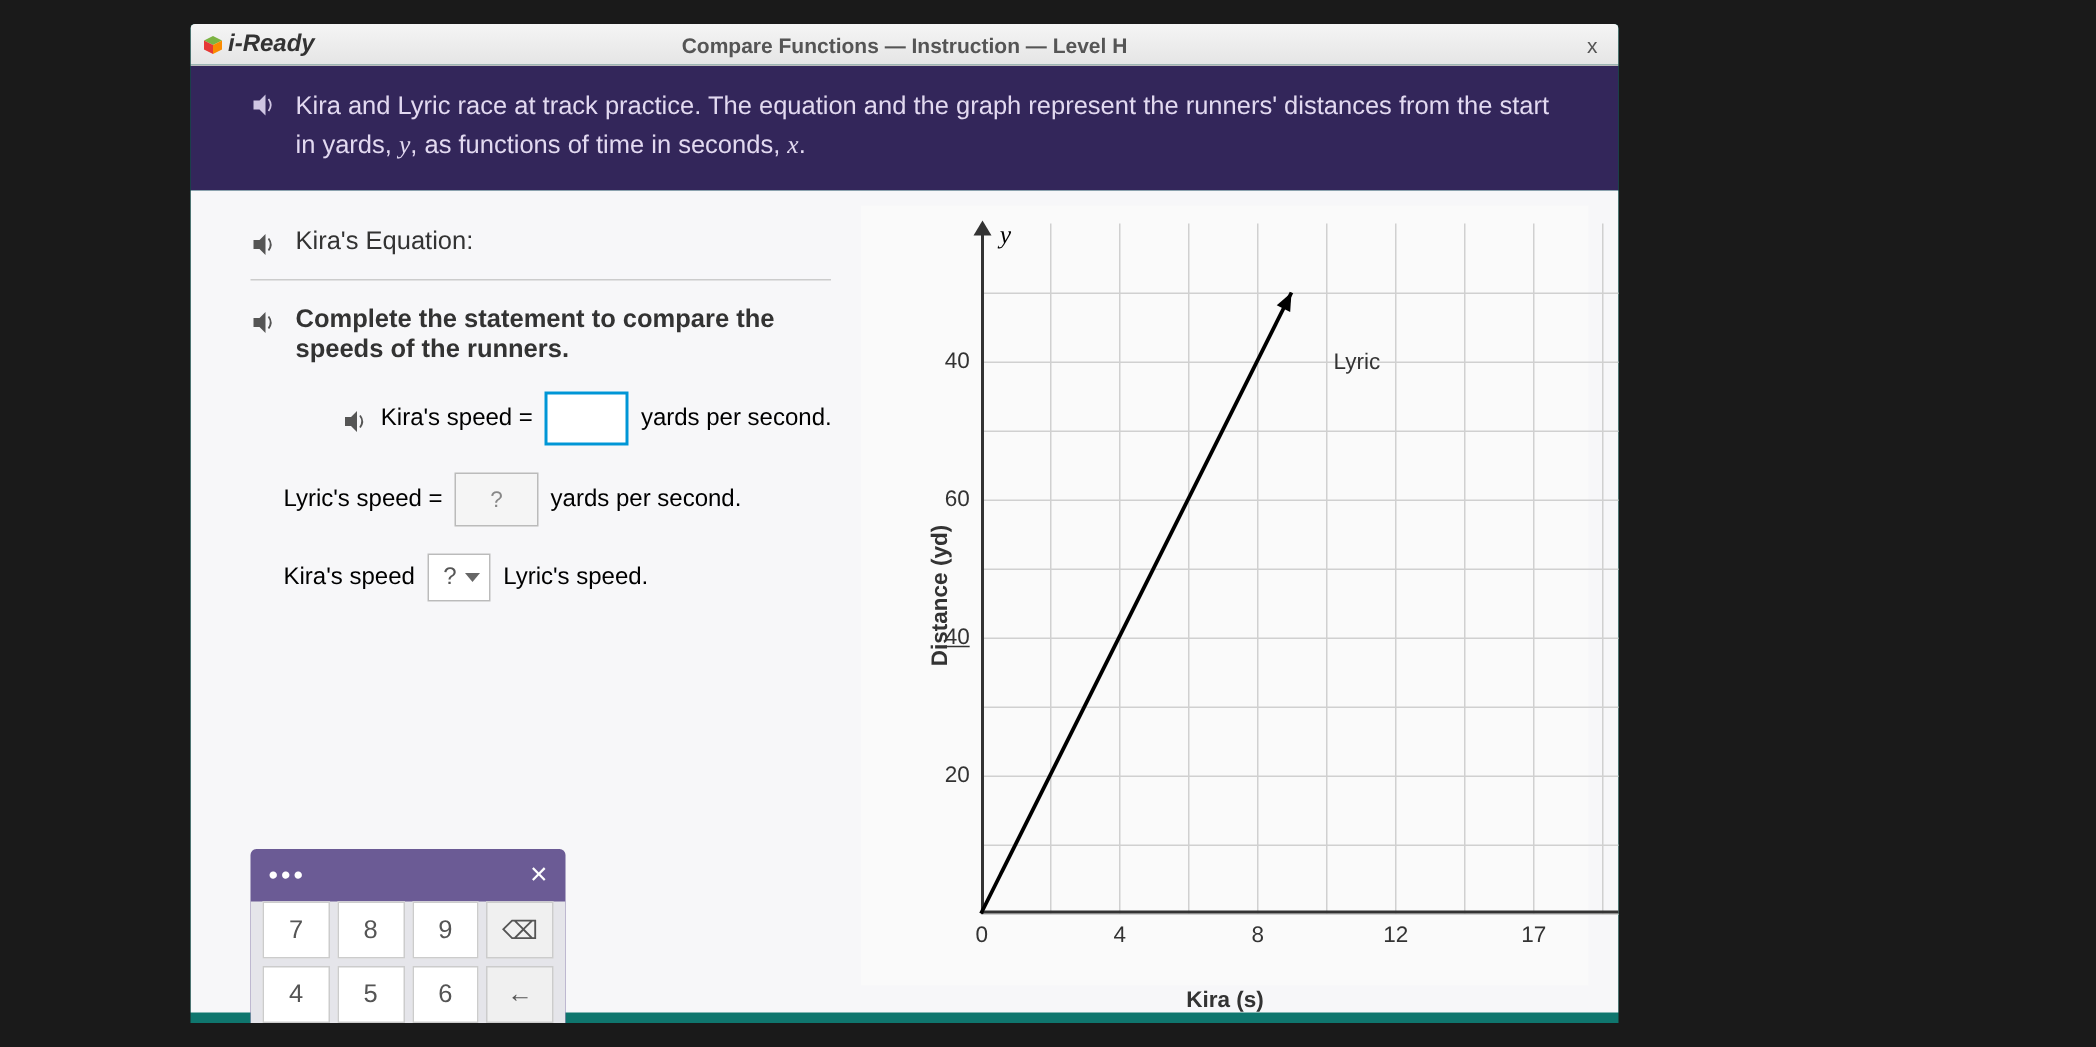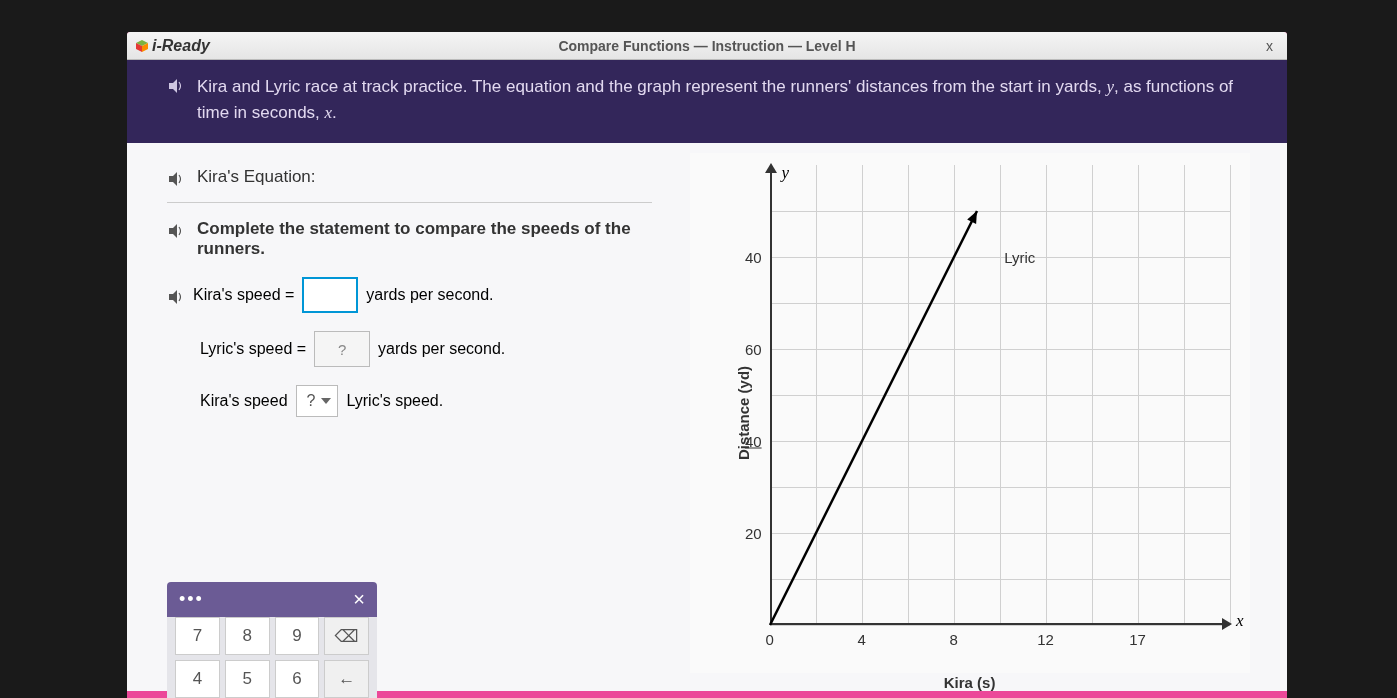--- a/index.html
+++ b/index.html
@@ -6,24 +6,24 @@
     body {
       font-family: Arial, sans-serif;
       background: #1a1a1a;
       width: 1397px;
       height: 698px;
       overflow: hidden;
     }
     .app-window {
       position: absolute;
       left: 127px;
-      top: 32px;
-      width: 1160px;
+      top: 16px;
+      width: 952px;
       height: 666px;
-      background: #ec4899;
+      background: #0f766e;
       border-radius: 3px 3px 0 0;
       overflow: hidden;
     }
     .header-bar {
       height: 28px;
       background: linear-gradient(to bottom, #f5f5f5, #e5e5e5);
       border-bottom: 1px solid #bbb;
       display: flex;
       align-items: center;
       padding: 0 8px;
@@ -99,23 +99,23 @@
     .equation-block { margin-bottom: 14px; }
     .equation-line { font-family: 'Times New Roman', serif; font-size: 19px; font-style: italic; margin-top: 6px; margin-left: 30px; }
     .divider { border: none; border-top: 1px solid #ccc; margin: 0 0 16px 0; }
     .instructions { font-weight: bold; margin-bottom: 18px; }
     .input-row {
       display: flex;
       align-items: center;
       gap: 8px;
       font-size: 16px;
       margin-bottom: 18px;
-      margin-left: 33px;
-    }
-    .input-row.with-audio { margin-left: 0; }
+      margin-left: 22px;
+    }
+    .input-row.with-audio { margin-left: 0; justify-content: flex-end; }
     .num-input {
       width: 56px; height: 36px;
       border: 2px solid #0096d6;
       background: #fff;
       text-align: center;
       font-size: 16px;
     }
     .readonly-box {
       width: 56px; height: 36px;
       border: 1px solid #bbb;

